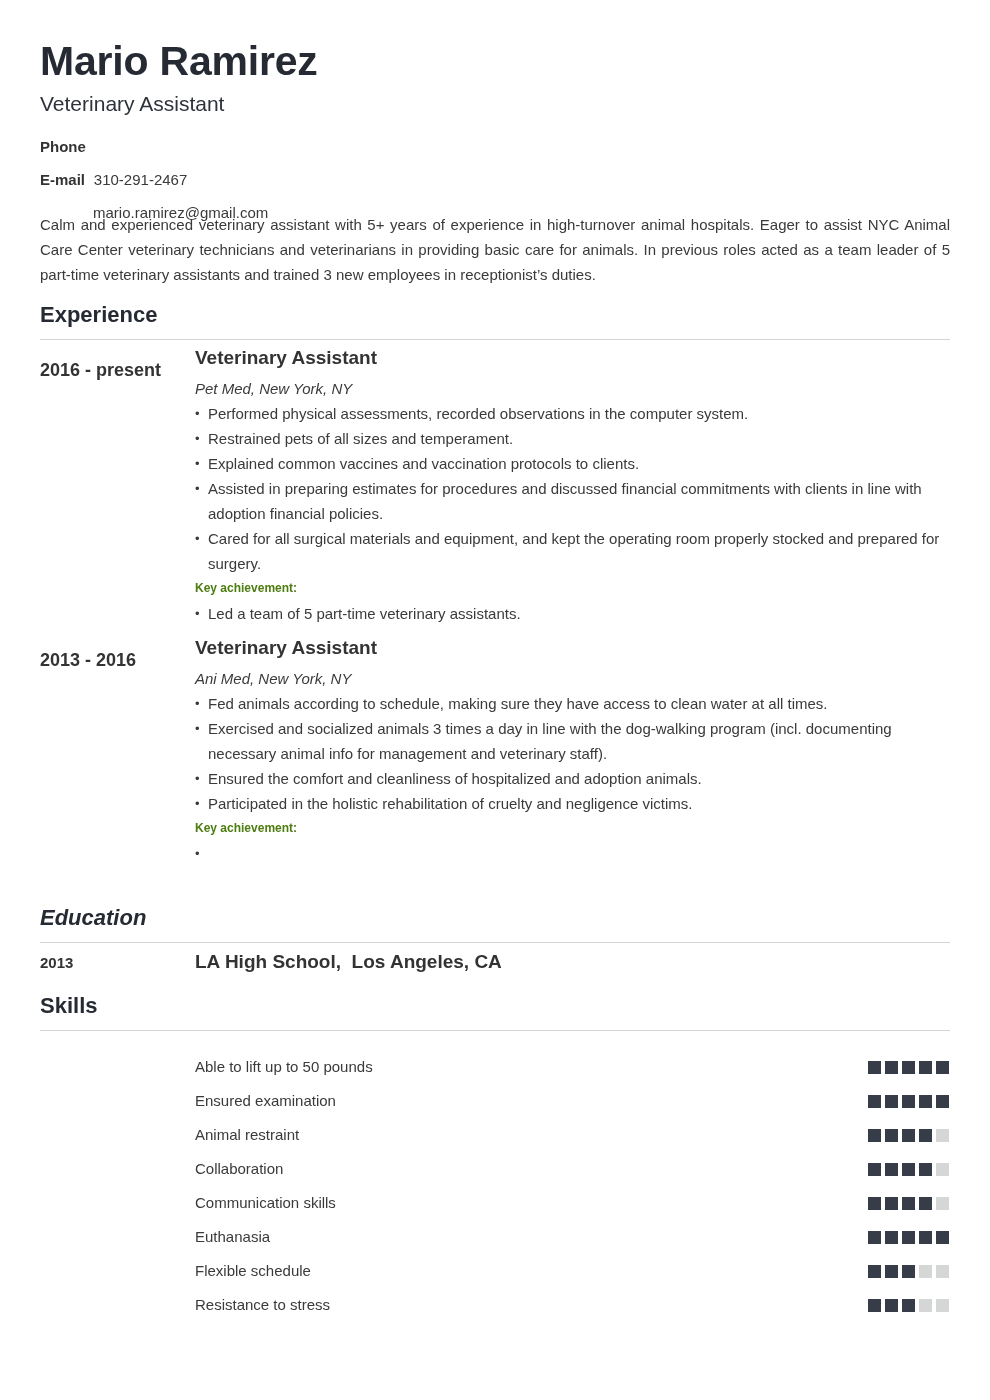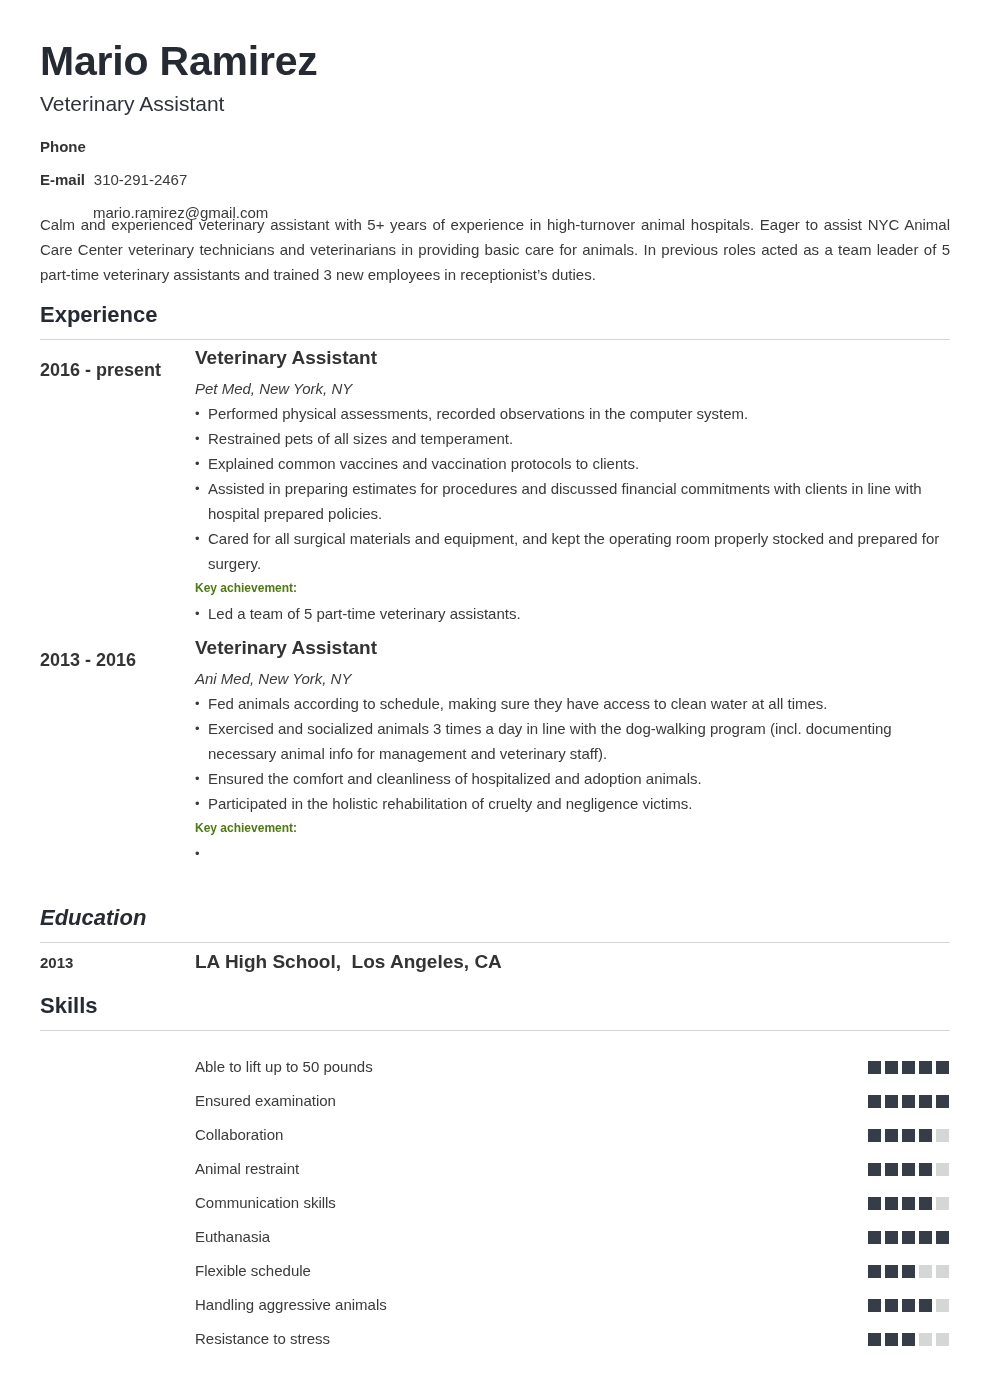--- a/index.html
+++ b/index.html
@@ -103,21 +103,21 @@
 
   <div class="job" style="top:347px;">
     <div class="dates">2016 - present</div>
     <div class="body">
       <div class="role">Veterinary Assistant</div>
       <div class="company">Pet Med, New York, NY</div>
       <ul>
         <li><span class="bullet">•</span><span>Performed physical assessments, recorded observations in the computer system.</span></li>
         <li><span class="bullet">•</span><span>Restrained pets of all sizes and temperament.</span></li>
         <li><span class="bullet">•</span><span>Explained common vaccines and vaccination protocols to clients.</span></li>
-        <li><span class="bullet">•</span><span>Assisted in preparing estimates for procedures and discussed financial commitments with clients in line with hospital prepared policies.</span></li>
+        <li><span class="bullet">•</span><span>Assisted in preparing estimates for procedures and discussed financial commitments with clients in line with adoption financial policies.</span></li>
         <li><span class="bullet">•</span><span>Cared for all surgical materials and equipment, and kept the operating room properly stocked and prepared for surgery.</span></li>
       </ul>
       <div class="ach">Key achievement:</div>
       <ul>
         <li><span class="bullet">•</span><span>Led a team of 5 part-time veterinary assistants.</span></li>
       </ul>
     </div>
   </div>
 
   <div class="job" style="top:637px;">
@@ -160,40 +160,40 @@
         <span class="sname">Ensured examination</span>
         <div class="dots">
           <span class="dot on"></span>
           <span class="dot on"></span>
           <span class="dot on"></span>
           <span class="dot on"></span>
           <span class="dot on"></span>
         </div>
       </div>
       <div class="skill">
+        <span class="sname">Animal restraint</span>
+        <div class="dots">
+          <span class="dot on"></span>
+          <span class="dot on"></span>
+          <span class="dot on"></span>
+          <span class="dot on"></span>
+          <span class="dot"></span>
+        </div>
+      </div>
+      <div class="skill">
         <span class="sname">Collaboration</span>
         <div class="dots">
           <span class="dot on"></span>
           <span class="dot on"></span>
           <span class="dot on"></span>
           <span class="dot on"></span>
           <span class="dot"></span>
         </div>
       </div>
       <div class="skill">
-        <span class="sname">Animal restraint</span>
-        <div class="dots">
-          <span class="dot on"></span>
-          <span class="dot on"></span>
-          <span class="dot on"></span>
-          <span class="dot on"></span>
-          <span class="dot"></span>
-        </div>
-      </div>
-      <div class="skill">
         <span class="sname">Communication skills</span>
         <div class="dots">
           <span class="dot on"></span>
           <span class="dot on"></span>
           <span class="dot on"></span>
           <span class="dot on"></span>
           <span class="dot"></span>
         </div>
       </div>
       <div class="skill">
@@ -210,30 +210,20 @@
         <span class="sname">Flexible schedule</span>
         <div class="dots">
           <span class="dot on"></span>
           <span class="dot on"></span>
           <span class="dot on"></span>
           <span class="dot"></span>
           <span class="dot"></span>
         </div>
       </div>
       <div class="skill">
-        <span class="sname">Handling aggressive animals</span>
-        <div class="dots">
-          <span class="dot on"></span>
-          <span class="dot on"></span>
-          <span class="dot on"></span>
-          <span class="dot on"></span>
-          <span class="dot"></span>
-        </div>
-      </div>
-      <div class="skill">
         <span class="sname">Resistance to stress</span>
         <div class="dots">
           <span class="dot on"></span>
           <span class="dot on"></span>
           <span class="dot on"></span>
           <span class="dot"></span>
           <span class="dot"></span>
         </div>
       </div>
     </div>

